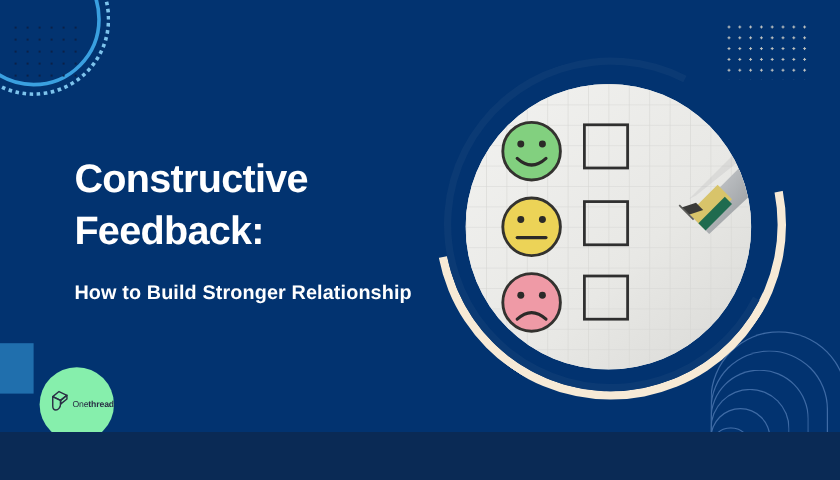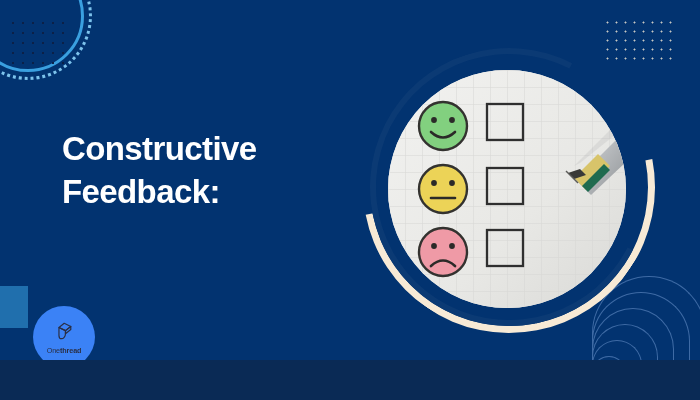--- a/index.html
+++ b/index.html
@@ -127,25 +127,25 @@
   }
 
   
   .logo {
     position: absolute;
     left: 33px;
     top: 306px;
     width: 62px;
     height: 62px;
     border-radius: 50%;
-    background: #3b82f6;
+    background: #86efac;
     display: flex;
-    flex-direction: column;
+    flex-direction: row;
     align-items: center;
-    justify-content: center;
+    justify-content: flex-end;
   }
   .logo-mark { display: block; margin-bottom: 1px; }
   .logo-text {
     font-size: 7.2px;
     letter-spacing: -0.1px;
     color: #2a2f45;
     line-height: 1;
   }
   .logo-text b { font-weight: bold; }
 
@@ -206,20 +206,21 @@
     <i style="width:98px;height:98px;"></i>
     <i style="width:114px;height:114px;"></i>
   </div>
 
   <div class="bl-square"></div>
 
   <div class="bottom-bar"></div>
 
   <div class="text-block">
     <h1 class="headline">Constructive Feedback:</h1>
+    <p class="subhead">How to Build Stronger Relationship</p>
   </div>
 
   <div class="logo">
     <span class="logo-mark">
       <svg width="22" height="22" viewBox="0 0 24 24" fill="none" stroke="#2a2f45" stroke-width="1.3" stroke-linejoin="round" stroke-linecap="round">
         <path d="M6.5 8.2 L12.2 3.6 L19.4 7.0 L13.6 11.6 Z"></path>
         <path d="M13.6 11.6 L19.4 7.0 L19.4 10.4 L13.6 15.0 Z"></path>
         <path d="M6.5 8.2 L13.6 11.6 L13.6 15.0 C13.6 18.2 11.2 20.4 9.4 20.4 C7.6 20.4 6.5 18.8 6.5 16.8 Z"></path>
       </svg>
     </span>

